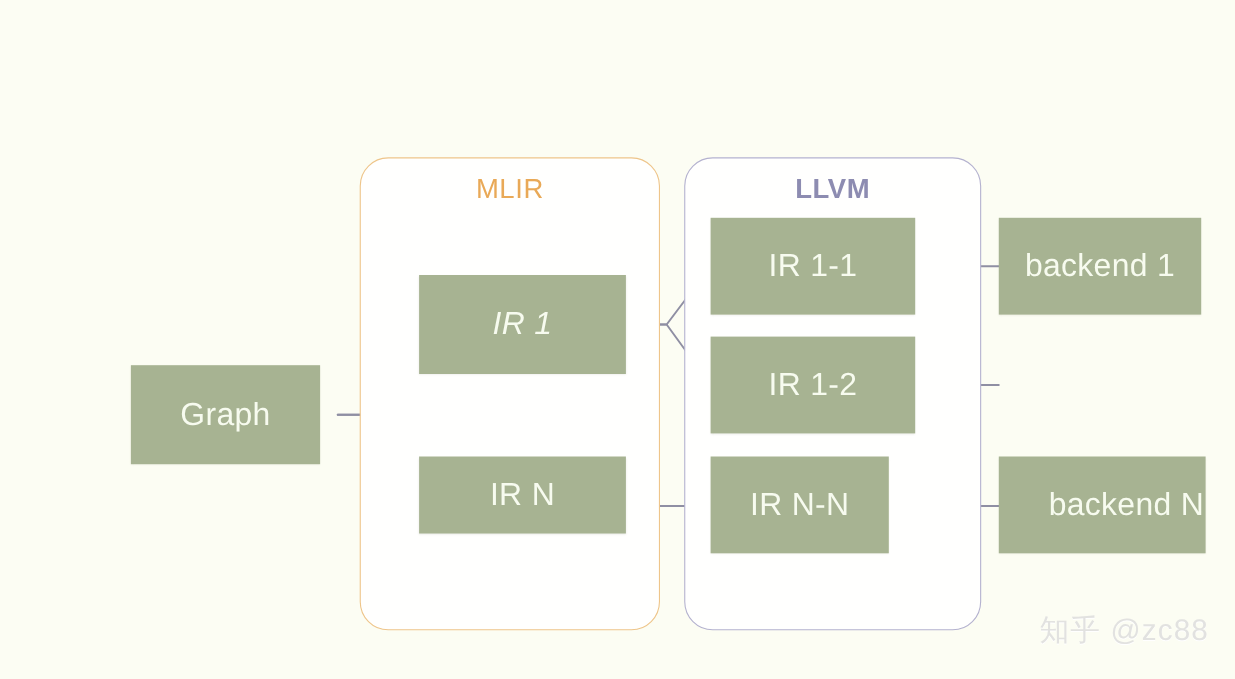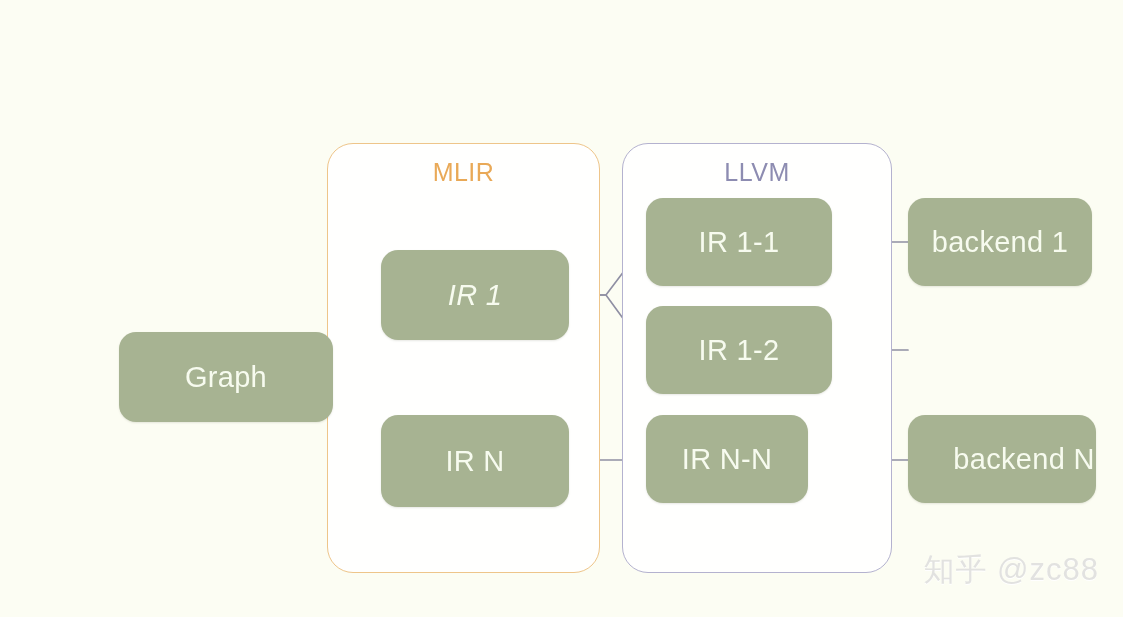--- a/index.html
+++ b/index.html
@@ -55,54 +55,54 @@
   .group-label {
     position: absolute;
     top: 14px;
     left: 0;
     width: 100%;
     text-align: center;
     font-size: 25px;
     letter-spacing: 0.5px;
   }
   .label-mlir { color: #e9a957; }
-  .label-llvm { color: #8d8cb1; }
+  .label-llvm { color: #8d8cb1; font-weight: bold; }
 
   
   .node {
     position: absolute;
     background: #a7b392;
-    border-radius: 17px;
+    border-radius: 0;
     color: #f7fbef;
     font-size: 29px;
     display: flex;
     align-items: center;
     justify-content: center;
     box-sizing: border-box;
     letter-spacing: 0.3px;
     box-shadow: 0 1px 2px rgba(120,130,105,0.18);
   }
 
-  .n-graph     { left: 95px;  top: 332px; width: 214px; height: 90px; }
+  .n-graph     { left: 95px;  top: 332px; width: 172px; height: 90px; }
   .n-ir1       { left: 357px; top: 250px; width: 188px; height: 90px; font-style: italic; }
-  .n-irn       { left: 357px; top: 415px; width: 188px; height: 92px; }
+  .n-irn       { left: 357px; top: 415px; width: 188px; height: 70px; }
   .n-ir11      { left: 622px; top: 198px; width: 186px; height: 88px; }
   .n-ir12      { left: 622px; top: 306px; width: 186px; height: 88px; }
   .n-irnn      { left: 622px; top: 415px; width: 162px; height: 88px; }
   .n-backend1  { left: 884px; top: 198px; width: 184px; height: 88px; }
   .n-backend2  { left: 884px; top: 306px; width: 188px; height: 88px; }
   .n-backendn  { left: 884px; top: 415px; width: 188px; height: 88px; padding-left: 44px; }
 
   
   #watermark {
     position: absolute;
     right: 48px;
     bottom: 26px;
     color: #e2e2e0;
-    font-size: 31px;
+    font-size: 27px;
     letter-spacing: 1px;
     white-space: nowrap;
     text-shadow: 0 1px 0 #ffffff;
   }
 </style>
 </head>
 <body>
 
 <div id="canvas">
 

